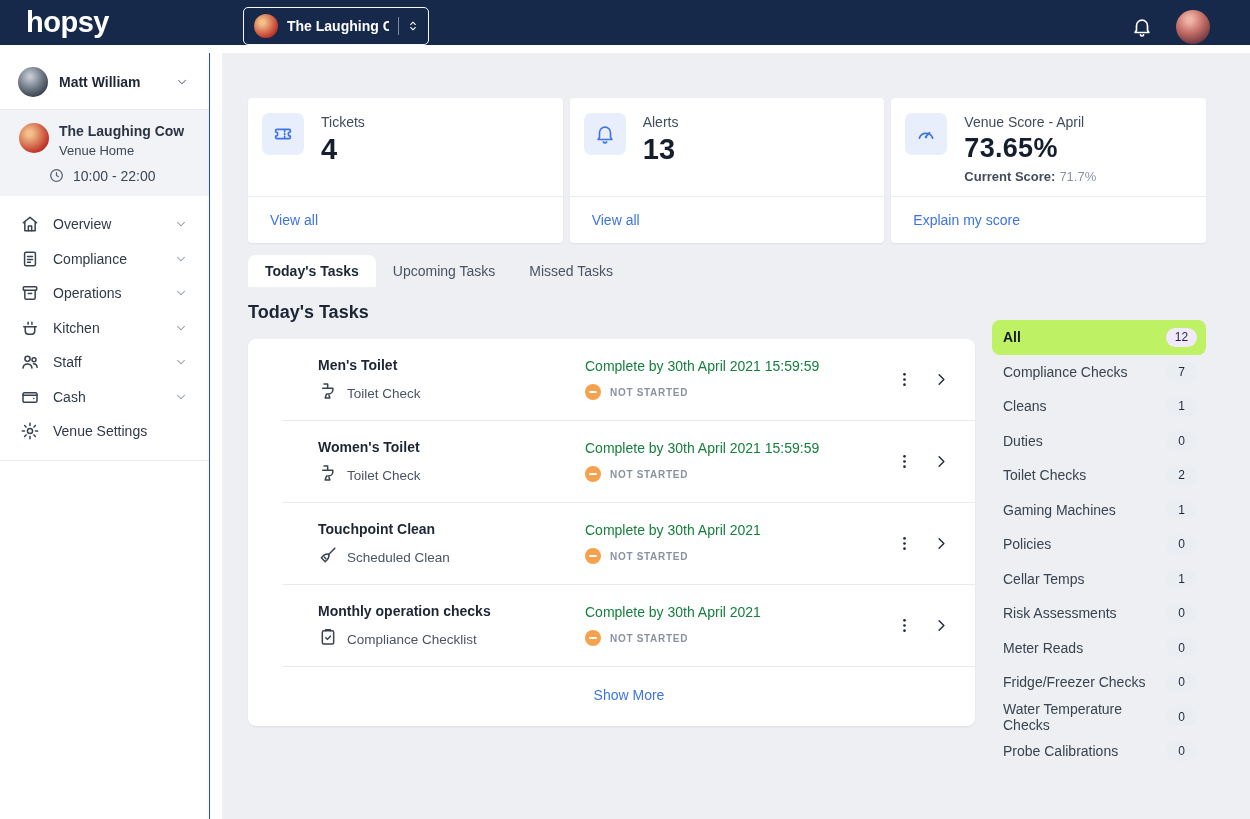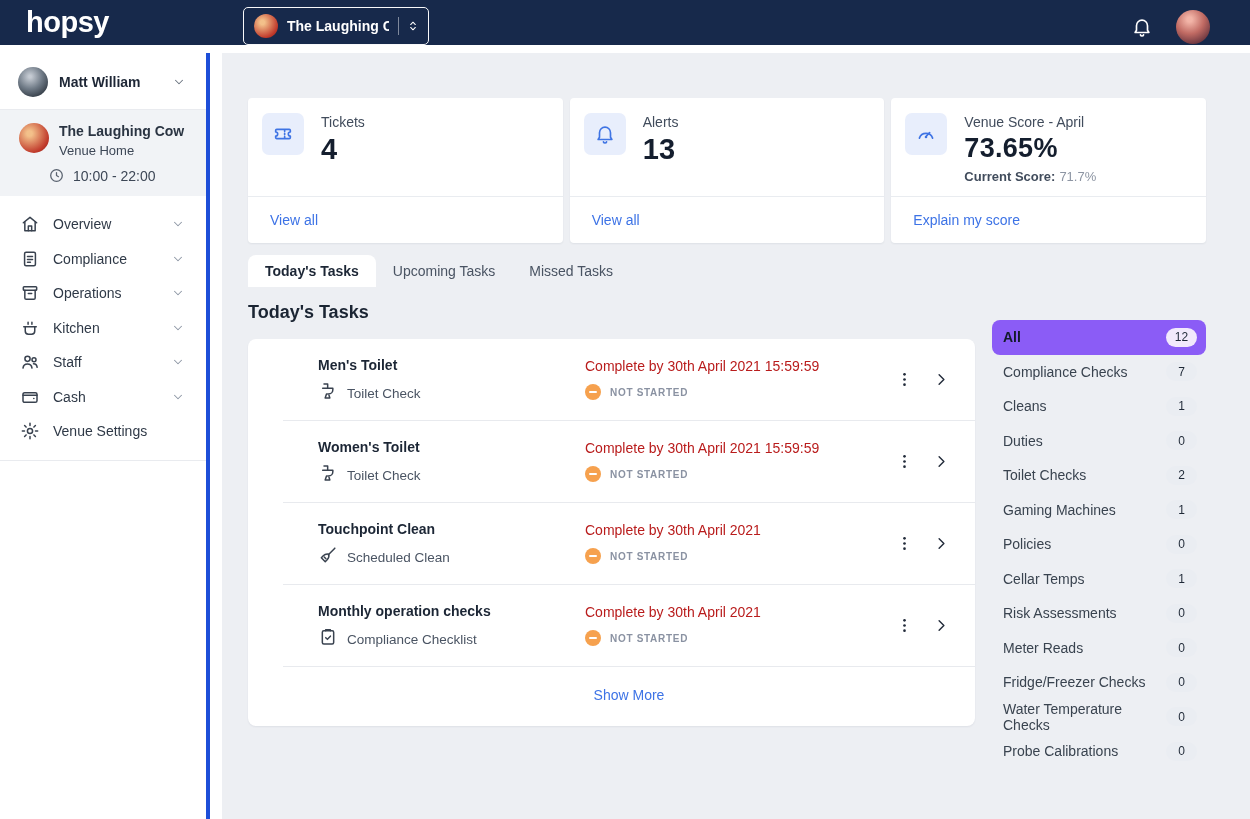--- a/index.html
+++ b/index.html
@@ -21,21 +21,21 @@
   .vs-avatar { width:24px; height:24px; border-radius:50%; flex:none; background:radial-gradient(circle at 35% 35%, #f3c08a 10%, #c0392b 70%, #7e2418); }
   .vs-label { color:#fff; font-size:14px; font-weight:600; flex:1; white-space:nowrap; overflow:hidden; }
   .vs-caret { color:#fff; padding-left:7px; border-left:1px solid rgba(255,255,255,.45); }
   .vs-caret svg { width:14px; height:18px; }
   .top-right { position:absolute; right:40px; top:0; height:53px; display:flex; align-items:center; gap:23px; }
   .bell { color:#fff; cursor:pointer; }
   .bell svg { width:22px; height:22px; }
   .tr-avatar { width:34px; height:34px; border-radius:50%; cursor:pointer; background:radial-gradient(circle at 40% 28%, #f2b4a7 8%, #c06a63 45%, #5d2e3a 85%); }
 
   
-  .sidebar { position:absolute; left:0; top:53px; width:210px; bottom:0; background:#fff; border-right:4px solid #1d4ed8; }
+  .sidebar { position:absolute; left:0; top:53px; width:210px; bottom:0; background:#fff; border-right:1px solid #1d4ed8; }
   .user-row { display:flex; align-items:center; padding:14px 20px 12px 18px; gap:11px; cursor:pointer; }
   .u-avatar { width:30px; height:30px; border-radius:50%; flex:none; background:radial-gradient(circle at 40% 32%, #c4cad2 5%, #707b87 45%, #2b333d 85%); }
   .u-name { font-size:14px; font-weight:700; color:#1e2736; flex:1; }
   .chev-sm { color:#6b7480; } .chev-sm svg { width:14px; height:14px; }
   .side-divider { border-top:1px solid #e9ebef; }
   .venue-card { background:#f1f3f6; padding:13px 14px 12px 19px; cursor:pointer; }
   .vc-top { display:flex; gap:10px; }
   .vc-avatar { width:30px; height:30px; border-radius:50%; flex:none; background:radial-gradient(circle at 35% 35%, #f3c08a 10%, #c0392b 70%, #7e2418); }
   .vc-name { font-size:14px; font-weight:700; color:#2a3442; line-height:17px; }
   .vc-sub { font-size:13px; color:#3d4756; margin-top:3px; }
@@ -73,32 +73,32 @@
   .body-row { display:flex; gap:17px; margin-top:15px; align-items:flex-start; }
   .tasks-col { width:727px; flex:none; }
   .tasks-heading { font-size:18px; font-weight:700; color:#1b2533; }
   .task-card { background:#fff; border-radius:8px; margin-top:16px; box-shadow:0 1px 2px rgba(23,41,75,0.07);padding-left:35px; }
   .trow { display:flex; align-items:center; padding:18px 24px 19px 35px; border-bottom:1px solid #e8eaee; }
   .t-left { flex:1; padding-right:10px; }
   .t-title { font-size:14px; font-weight:700; color:#1c2635; }
   .t-sub { display:flex; align-items:flex-end; gap:9px; margin-top:8px; color:#4a5463; font-size:13.5px; }
   .t-sub svg { width:20px; height:20px; color:#39424f; flex:none; }
   .t-mid { width:310px; flex:none; }
-  .t-due { font-size:14px; color:#b91c1c; }
+  .t-due { font-size:14px; color:#15803d; }
   .t-status { display:flex; align-items:center; gap:9px; margin-top:10px; }
   .dot { width:16px; height:16px; border-radius:50%; background:#f6a14e; position:relative; flex:none; }
   .dot::after { content:""; position:absolute; left:4px; top:6.8px; width:8px; height:2.4px; background:#fff; border-radius:1.2px; }
   .t-status span { font-size:10px; font-weight:700; color:#8a92a2; letter-spacing:.7px; }
   .t-actions { width:56px; flex:none; display:flex; align-items:center; justify-content:space-between; color:#222b3a; }
   .t-actions svg { width:19px; height:19px; cursor:pointer; }
   .show-more { padding:19px 0 22px; text-align:center; }
 
   .filters { flex:1; margin-top:18px; }
   .f-row { height:34.5px; display:flex; align-items:center; justify-content:space-between; padding:0 9px 0 11px; border-radius:8px; cursor:pointer; }
-  .f-row.active { background:#8b5cf6; }
+  .f-row.active { background:#bef264; }
   .f-label { font-size:14px; color:#39434f; }
   .f-row.active .f-label { font-weight:700; color:#121b29; }
   .badge { min-width:31px; height:19px; border-radius:10px; background:#eaedf2; font-size:12px; color:#1f2937; display:flex; align-items:center; justify-content:center; padding:0 7px; }
   .f-row.active .badge { background:#f2e9fc; }
 </style>
 </head>
 <body>
 
 <div class="topbar">
   <div class="logo">hopsy</div>

